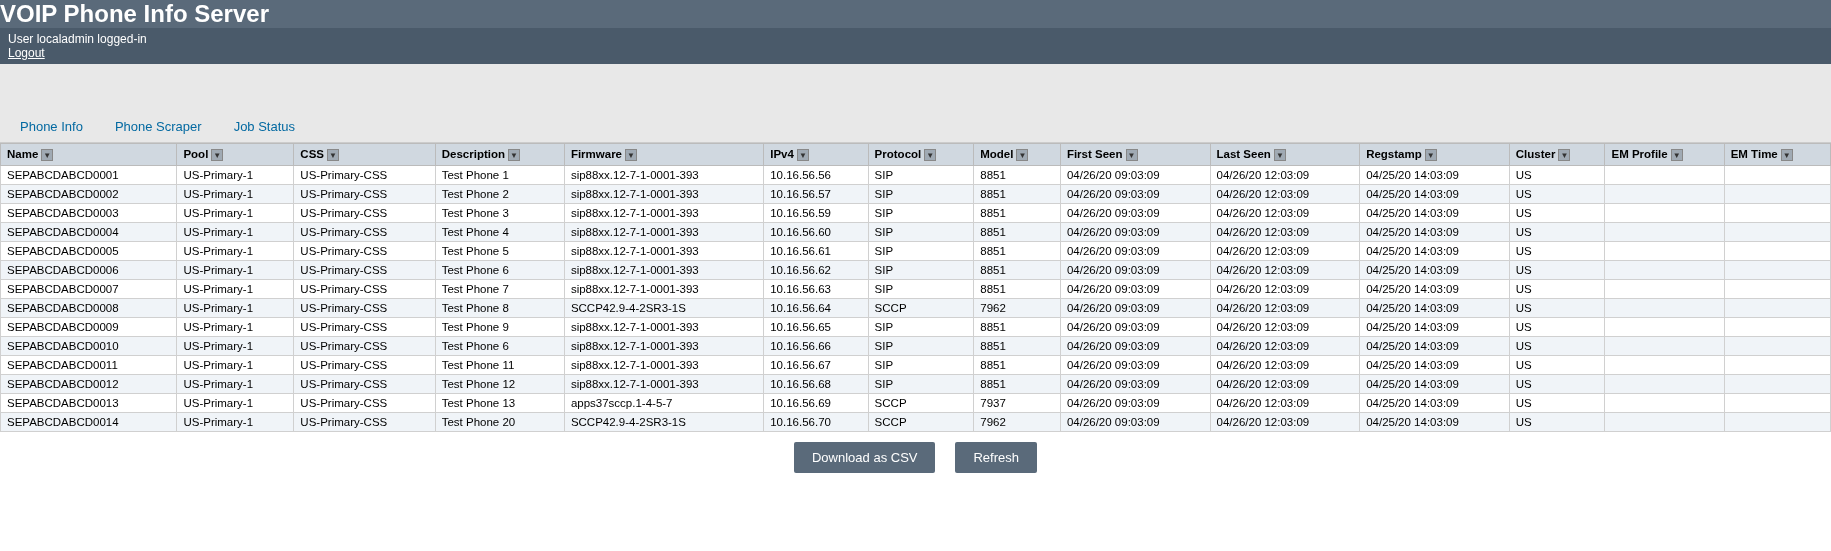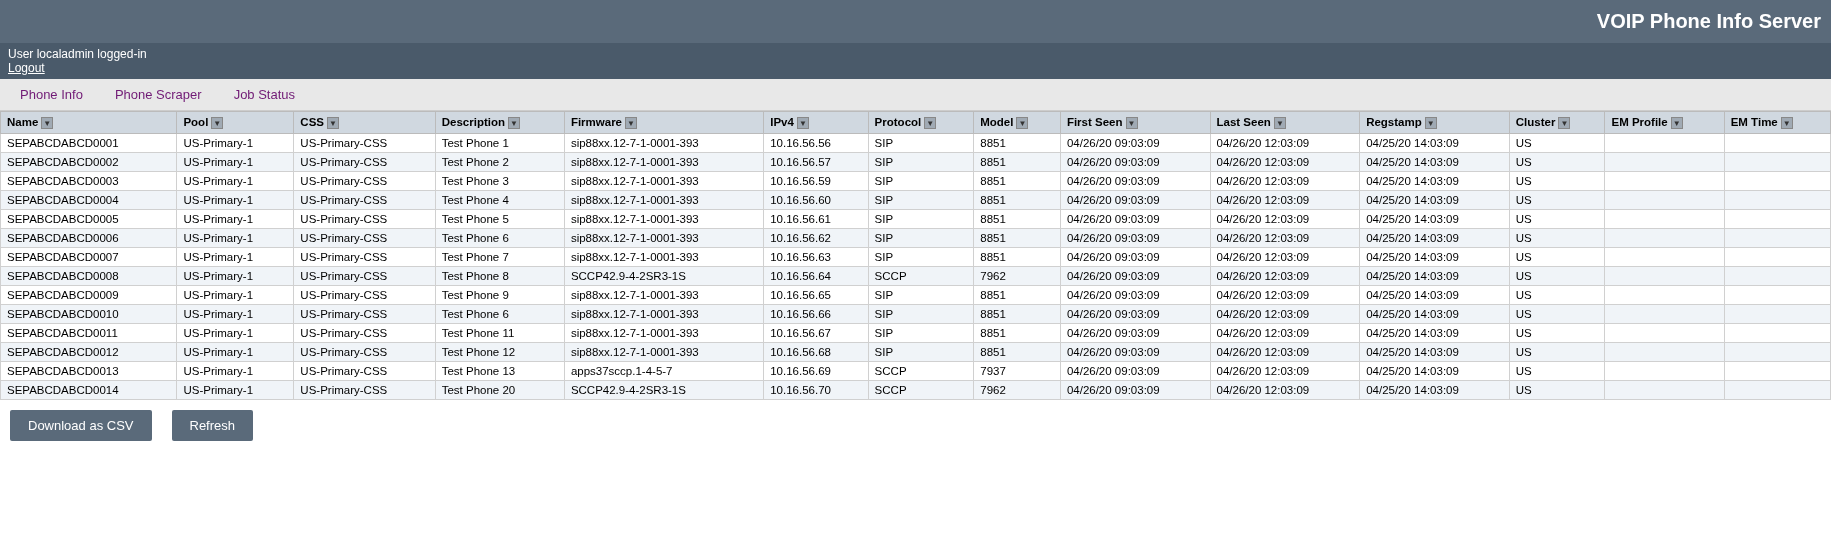--- a/index.html
+++ b/index.html
@@ -5,23 +5,22 @@
     * { box-sizing: border-box; margin: 0; padding: 0; }
     body {
       font-family: Arial, sans-serif;
       font-size: 12px;
       background: #fff;
       color: #000;
     }
     .title-bar {
       background: #5a6a7a;
       color: #fff;
-      text-align: right;
-      padding: 10px;
-      font-size: 20px;
+      text-align: left;
+      font-size: 24px;
       font-weight: bold;
     }
     .user-bar {
       background: #4a5a6a;
       color: #fff;
       padding: 4px 8px;
       font-size: 12px;
     }
     .user-bar a {
       color: #fff;
@@ -32,23 +31,24 @@
     .nav-bar {
       background: #e8e8e8;
       border-bottom: 1px solid #ccc;
       display: flex;
       gap: 0;
       padding: 0 4px;
     }
     .nav-item {
       padding: 8px 16px;
       cursor: pointer;
-      color: #701a75;
+      color: #0369a1;
       font-size: 13px;
       text-decoration: none;
+      margin-top: 47px;
     }
     .table-container {
       overflow-x: auto;
       width: 100%;
     }
     table {
       width: 100%;
       border-collapse: collapse;
       font-size: 11.5px;
     }
@@ -84,21 +84,21 @@
       background: #fff;
     }
     tbody td {
       border: 1px solid #d0d0d0;
       padding: 3px 6px;
       white-space: nowrap;
       color: #000;
     }
     .footer-bar {
       display: flex;
-      justify-content: flex-start;
+      justify-content: center;
       align-items: center;
       padding: 10px;
       gap: 20px;
       background: #fff;
     }
     .footer-btn {
       padding: 8px 18px;
       background: #5a6a7a;
       color: #fff;
       border: none;

